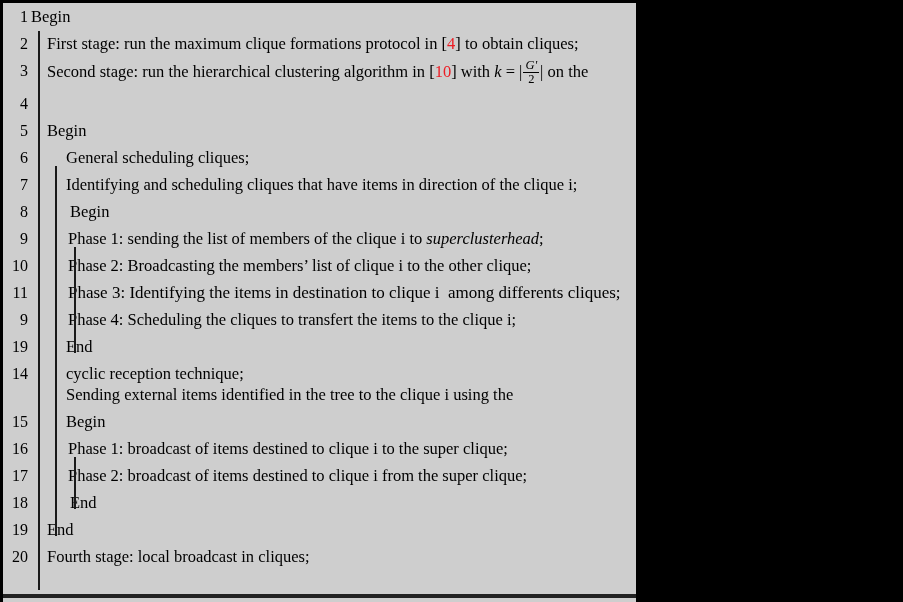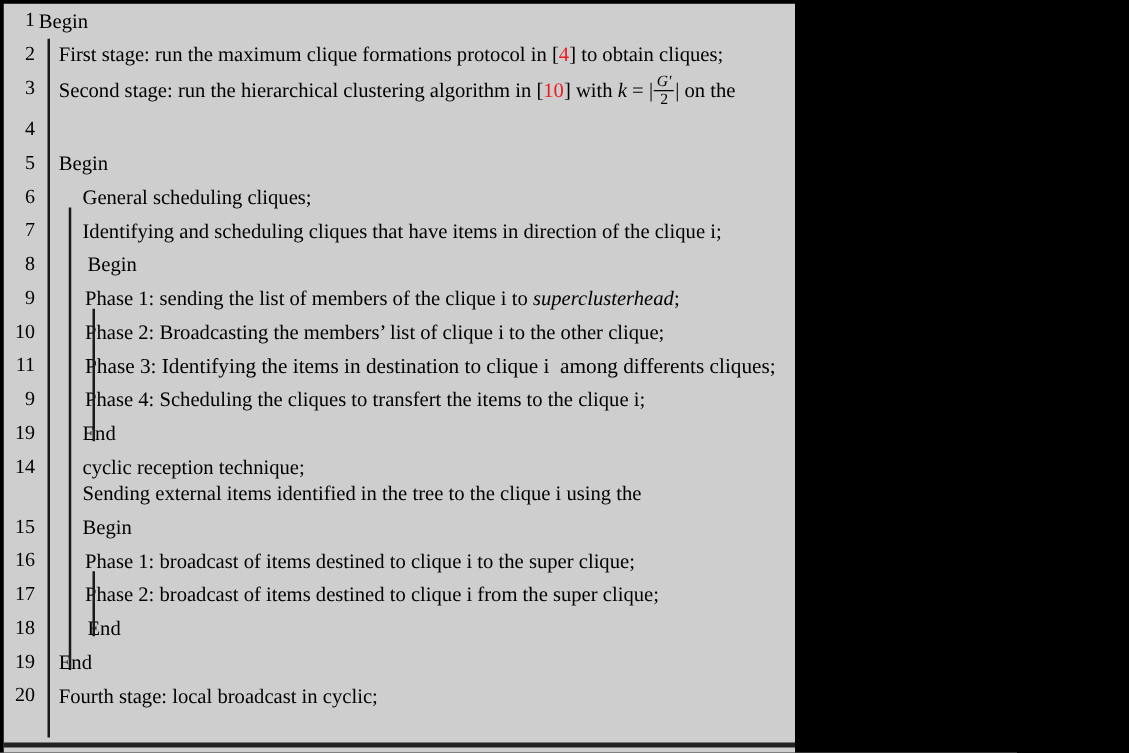--- a/index.html
+++ b/index.html
@@ -150,21 +150,21 @@
       </div>
       <div class="row">
         <div class="num">19</div>
         <div class="text lvl-1">
           <div class="line"><span>End</span></div>
         </div>
       </div>
       <div class="row">
         <div class="num">20</div>
         <div class="text lvl-1">
-          <div class="line"><span>Fourth stage: local broadcast in cyclic;</span></div>
+          <div class="line"><span>Fourth stage: local broadcast in cliques;</span></div>
         </div>
       </div>
       <div class="bar" style="left: 35px; top: 28px; height: 559px;"></div>
       <div class="bar" style="left: 52px; top: 163px; height: 370px;"></div>
       <div class="bar" style="left: 71px; top: 244px; height: 106px;"></div>
       <div class="bar" style="left: 71px; top: 454px; height: 52px;"></div>
     </div>
   <div class="bottom-rule" style="background: rgb(34, 34, 34);"></div>
 </div>
 

